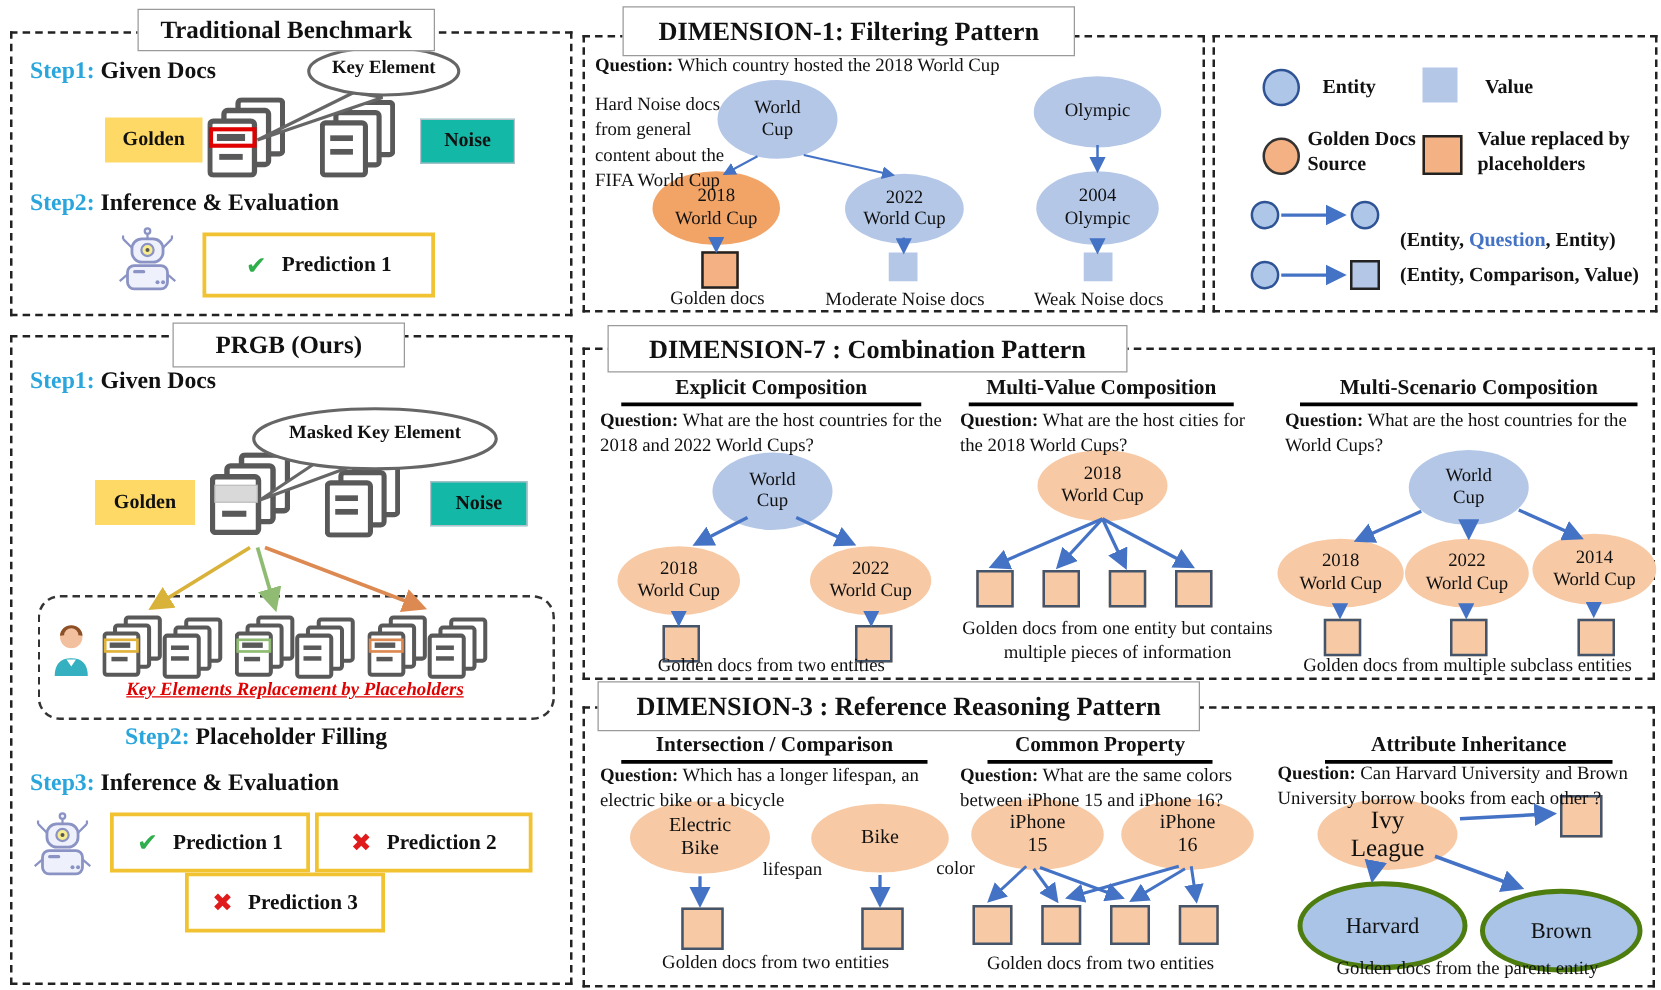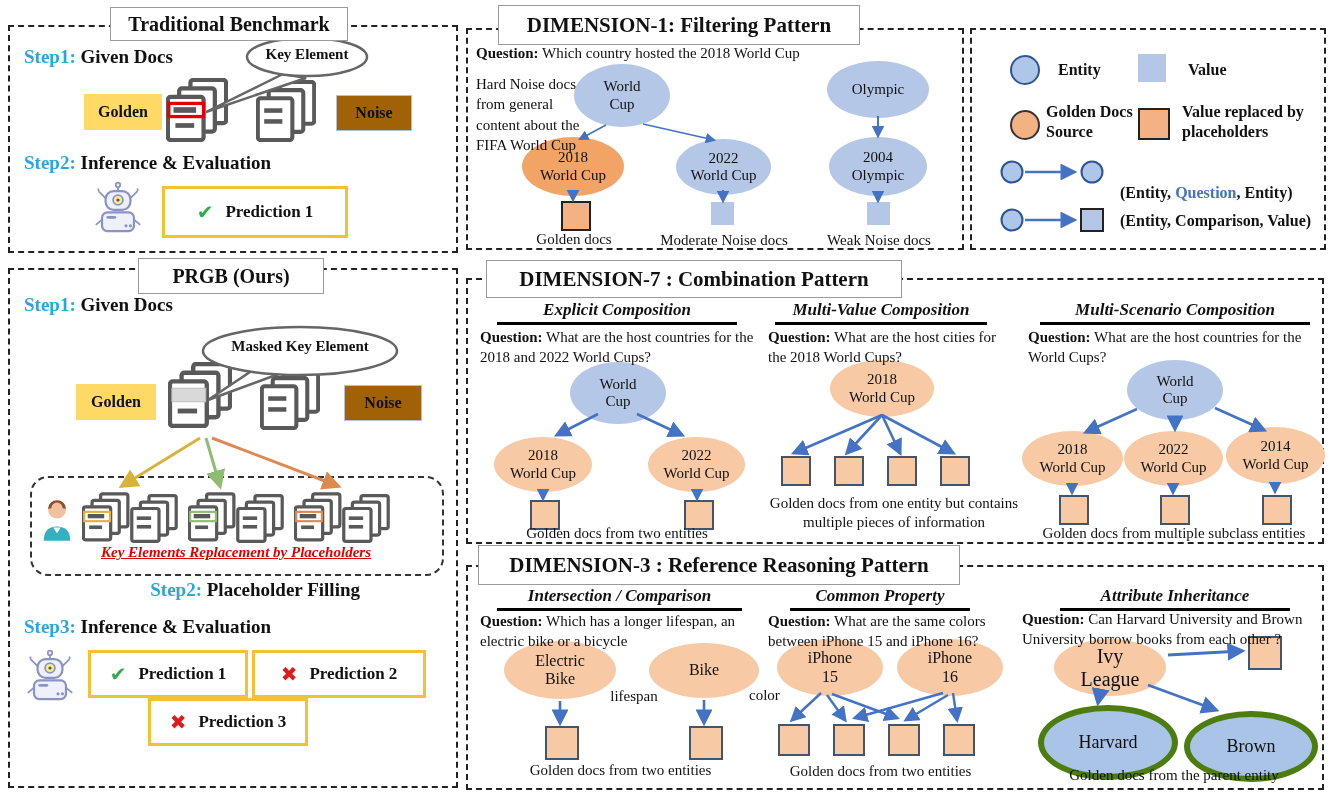--- a/index.html
+++ b/index.html
@@ -7,36 +7,36 @@
           font-family:"Liberation Serif","DejaVu Serif",serif;color:#111}
   .dbox{position:absolute;border:2px dashed #222;z-index:1}
   .rbox{position:absolute;border:2px dashed #333;border-radius:18px;z-index:1}
   .tbox{position:absolute;background:#fff;border:1.5px solid #9a9a9a;font-weight:bold;
         display:flex;align-items:center;justify-content:center;z-index:4;text-align:center}
   .ell{position:absolute;border-radius:50%;display:flex;align-items:center;justify-content:center;
        text-align:center;white-space:pre-line;font-size:15px;line-height:1.14;z-index:2}
   .blue{background:#b4c7e7}
   .peach{background:#f7c9a4}
   .orange{background:#f2a467}
-  .bell{background:#a9c4e6;border:6px solid #4d7c0f;font-size:18px}
+  .bell{background:#a9c4e6;border:4px solid #4d7c0f;font-size:18px}
   .sq{position:absolute;background:#f7c9a4;border:2px solid #44546a;z-index:2}
   .sqo{background:#f4b183;border:2px solid #222}
   .sqb{background:#b4c7e7;border:none}
   .cap{position:absolute;font-size:15px;text-align:center;z-index:4;line-height:1.25}
   .q{position:absolute;font-size:15px;line-height:1.3;z-index:4}
   .qb{font-weight:bold}
   .note{position:absolute;font-size:15px;line-height:1.35;z-index:4}
-  .hd{position:absolute;font-weight:bold;font-style:italic;font-size:17px;text-align:center;
+  .hd{position:absolute;font-weight:bold;font-size:17px;text-align:center;
       border-bottom:3px solid #000;padding-bottom:2px;z-index:4}
   .step{position:absolute;font-size:19px;font-weight:bold;z-index:4}
   .sb{color:#2aa6dd}
   .tag{position:absolute;display:flex;align-items:center;justify-content:center;
        font-weight:bold;font-size:16px;z-index:2}
   .gold{background:#ffd966}
-  .gray{background:#a16207;border:1px solid #b9c0cc}
+  .gray{background:#14b8a6;border:1px solid #b9c0cc}
   .pred{position:absolute;background:#fff;border:3px solid #f1c232;display:flex;align-items:center;
         justify-content:center;gap:12px;font-weight:bold;font-size:17px;z-index:4}
   .mark{font-family:"DejaVu Sans",sans-serif;font-size:20px;line-height:1}
   .ok{color:#2faf4c}.bad{color:#e01b1b}
   .bub{position:absolute;font-weight:bold;font-size:15px;text-align:center;z-index:4}
   .el{position:absolute;font-size:15px;z-index:4}
   .lgc{position:absolute;border-radius:50%;z-index:2}
   .lgl{position:absolute;font-weight:bold;font-size:16px;white-space:pre-line;line-height:1.22;z-index:4}
   .redcap{position:absolute;font-weight:bold;font-style:italic;font-size:15px;color:#e00000;
           text-decoration:underline;text-align:center;z-index:4}
@@ -186,21 +186,21 @@
         <rect x="3" y="27" width="36" height="13" fill="#fff" stroke="#dd8a52" stroke-width="3"></rect>
         <rect x="8" y="30" width="23" height="6" fill="#595959"></rect>
         <rect x="10" y="46" width="18" height="5" fill="#595959"></rect>
       </g>
     <g transform="translate(58,2) scale(0.86)">
         <use href="#stack-plain"></use>
       </g>
   </svg>
   <div class="redcap" style="left:60px;top:544px;width:352px">Key Elements Replacement by Placeholders</div>
 
-  <div class="step" style="left:100px;top:579px;width:260px;text-align:right">
+  <div class="step" style="left:100px;top:579px;width:260px;text-align:left">
     <span class="sb">Step2:</span>
     <span>Placeholder Filling</span>
   </div>
   <div class="step" style="left:24px;top:616px">
     <span class="sb">Step3:</span>
     <span>Inference &amp; Evaluation</span>
   </div>
   <svg class="asvg" style="left:26px;top:648px" width="48" height="56" viewBox="0 0 54 62">
       <use href="#robot"></use>
     </svg>

